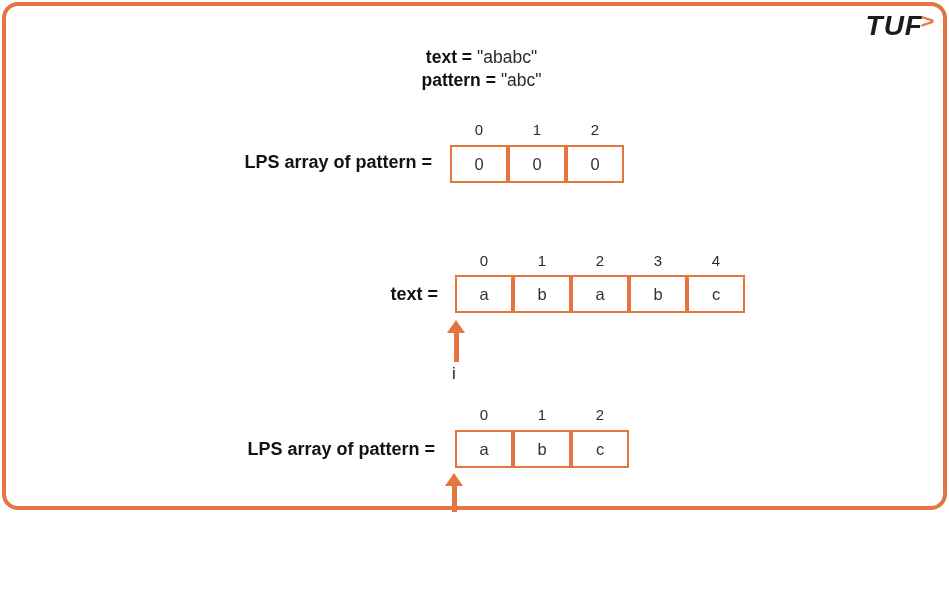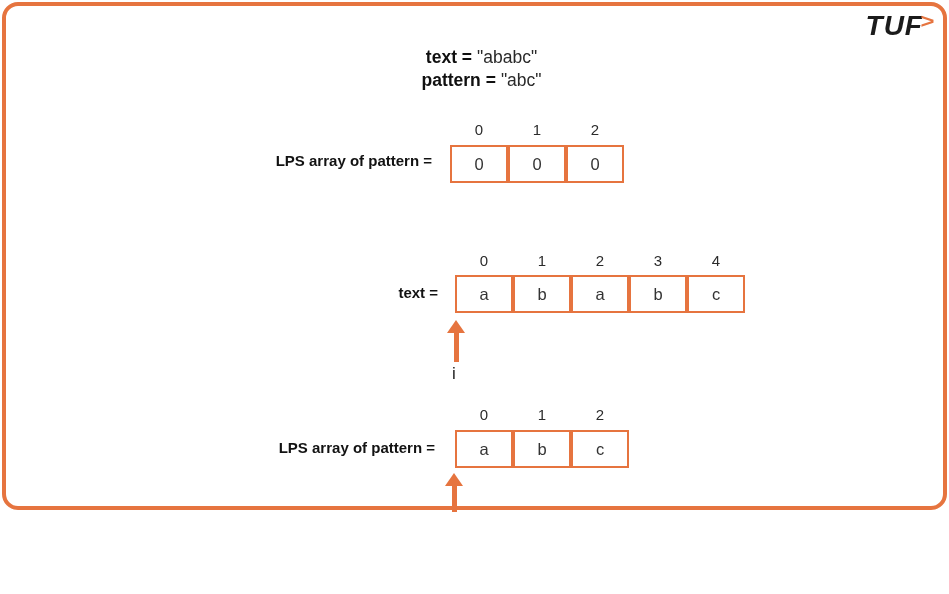--- a/index.html
+++ b/index.html
@@ -49,21 +49,21 @@
     font-size: 17.5px;
     line-height: 23px;
     color: #2a2a2a;
   }
   .b { font-weight: bold; color: #101010; }
   .val { margin-left: 5px; }
   
   .row-label {
     position: absolute;
     font-weight: bold;
-    font-size: 15px;
+    font-size: 18px;
     color: #121212;
     white-space: nowrap;
   }
   .indices {
     position: absolute;
     display: flex;
     font-size: 15px;
     color: #2b2b2b;
   }
   .indices span { width: 58px; text-align: center; }

